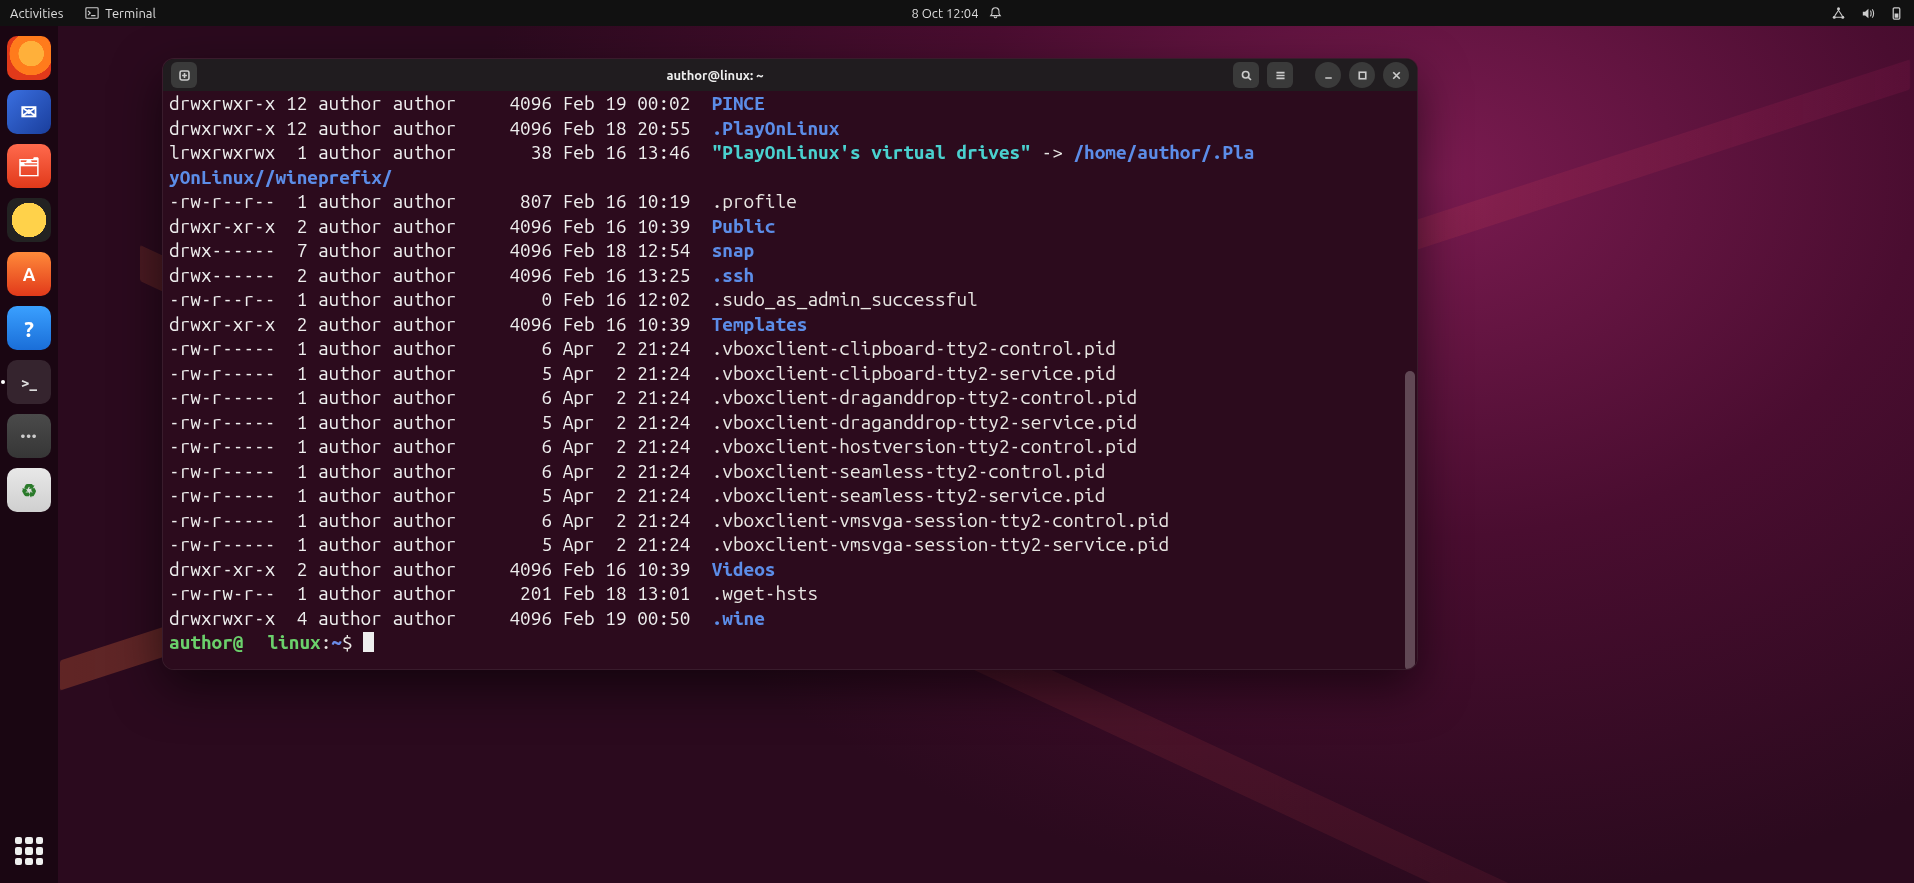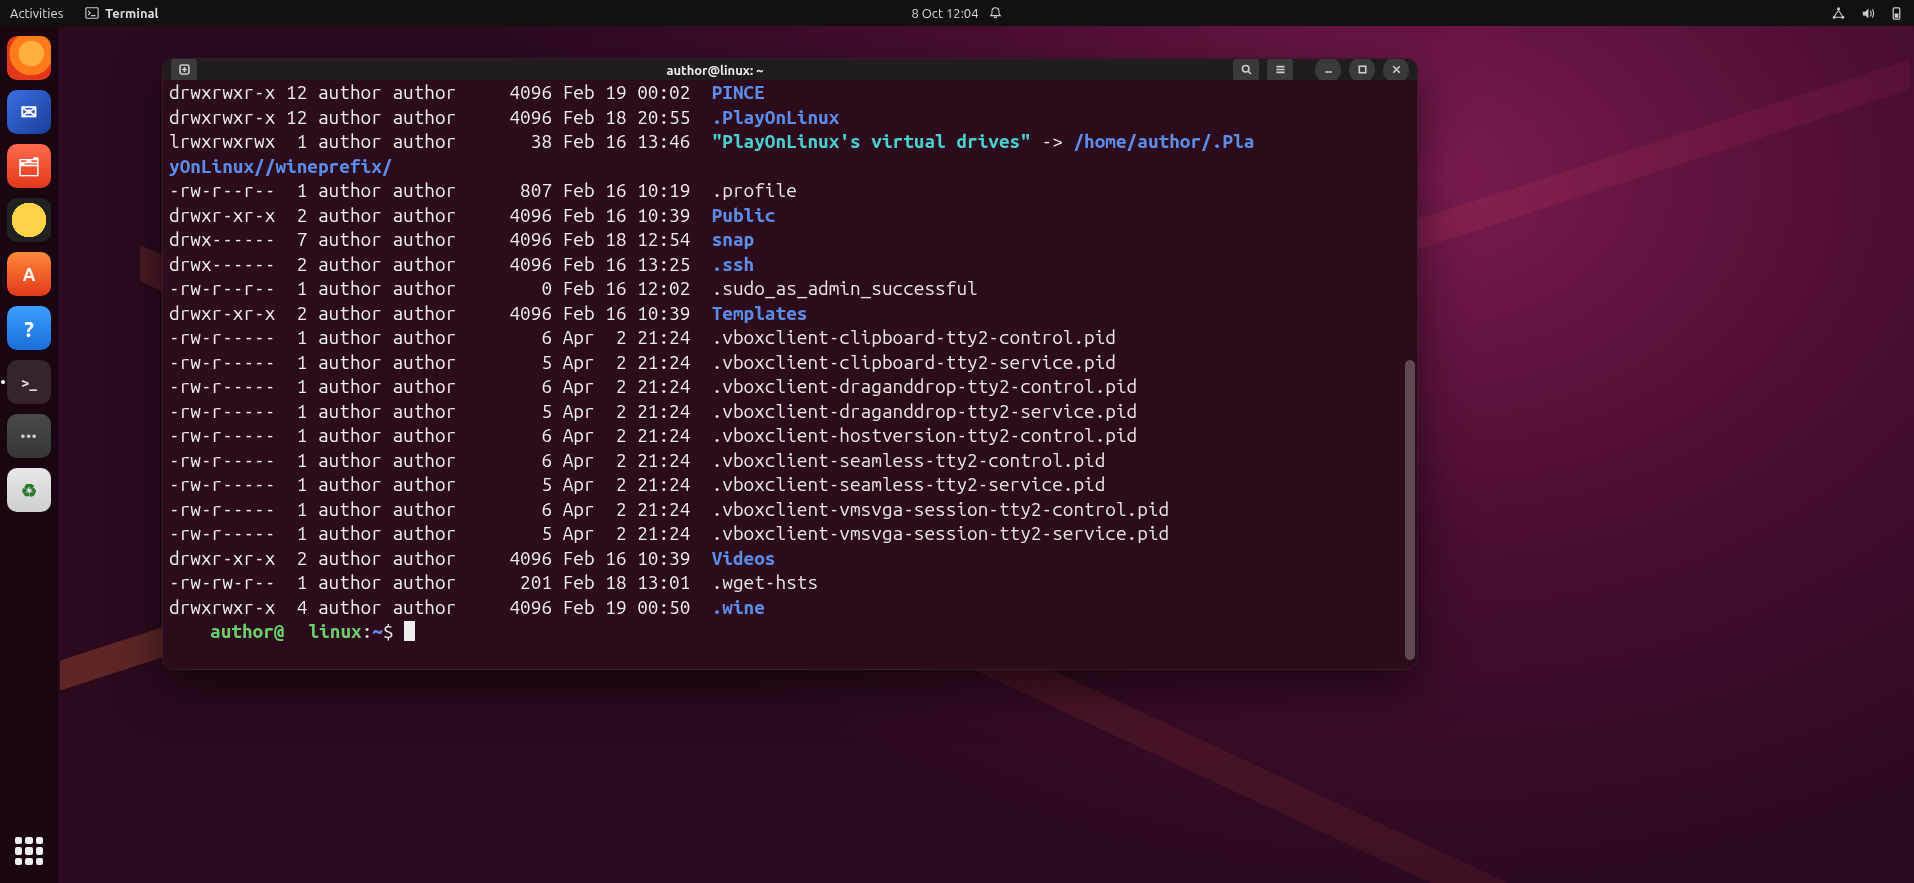--- a/index.html
+++ b/index.html
@@ -32,21 +32,21 @@
   .topbar {
     position: absolute; top: 0; left: 0; right: 0; height: 26px;
     background: #111; color: #ddd;
     display: flex; align-items: center;
     font-size: 13px; padding: 0 10px;
     z-index: 100;
   }
   .topbar .left { display: flex; align-items: center; gap: 22px; }
   .topbar .center { position:absolute; left:50%; transform:translateX(-50%); display:flex; align-items:center; gap:10px; }
   .topbar .right { margin-left:auto; display:flex; align-items:center; gap:14px; }
-  .topbar .app { display:flex; align-items:center; gap:6px;font-weight:bold; }
+  .topbar .app { display:flex; align-items:center; gap:6px; }
   .topbar svg { width:14px; height:14px; fill:#ccc; }
   .topbar .tray svg { width:15px; height:15px; }
 
   
   .dock {
     position: absolute; left: 0; top: 26px; bottom: 0; width: 58px;
     background: rgba(0,0,0,0.38);
     display: flex; flex-direction: column; align-items: center;
     padding-top: 10px; gap: 10px;
     z-index: 50;
@@ -81,21 +81,21 @@
   .termwin {
     position: absolute; left: 162px; top: 58px; width: 1256px; height: 612px;
     background: #2b0b1c;
     border-radius: 12px;
     box-shadow: 0 18px 48px rgba(0,0,0,0.55);
     display: flex; flex-direction:column; overflow:hidden;
     border: 1px solid rgba(255,255,255,0.07);
     z-index: 60;
   }
   .titlebar {
-    height: 21px; background: #201c1f;
+    height: 32px; background: #201c1f;
     display:flex; align-items:center; padding: 0 8px; gap:8px;
     color:#ddd; font-size:13px;
   }
   .titlebar .wtitle { flex:1; text-align:center; font-weight:600; color:#eee; }
   .wbtn {
     width:26px; height:26px; border-radius:50%;
     background:#3a3a3a; display:flex; align-items:center; justify-content:center;
     cursor:pointer;
   }
   .wbtn.sq { border-radius:6px; }
@@ -114,21 +114,21 @@
     position:absolute; right:2px; top:280px; width:10px; height:300px;
     background: rgba(255,255,255,0.25); border-radius:5px;
   }
 
   
   .c-dir  { color:#5c8de8; font-weight:600; }
   .c-link { color:#4ad1cf; font-weight:600; }
   .c-tgt  { color:#5c8de8; font-weight:700; }
   .c-reg  { color:#e8e6e3; }
   .c-arrow{ color:#e8e6e3; }
-  .ps-user{ color:#6bd06b; font-weight:700;margin-left:41px; }
+  .ps-user{ color:#6bd06b; font-weight:700; }
   .ps-host{ color:#6bd06b; font-weight:700;margin-left:24px; }
   .ps-at  { color:#6bd06b; font-weight:700; }
   .ps-path{ color:#6b8de8; font-weight:700; }
   .ps-doll{ color:#e8e6e3; }
   .cursor { display:inline-block; width:11px; height:20px; background:#eee; vertical-align:-3px; }
 
   .ls-row span { white-space: pre; }
 </style>
 </head>
 <body>

